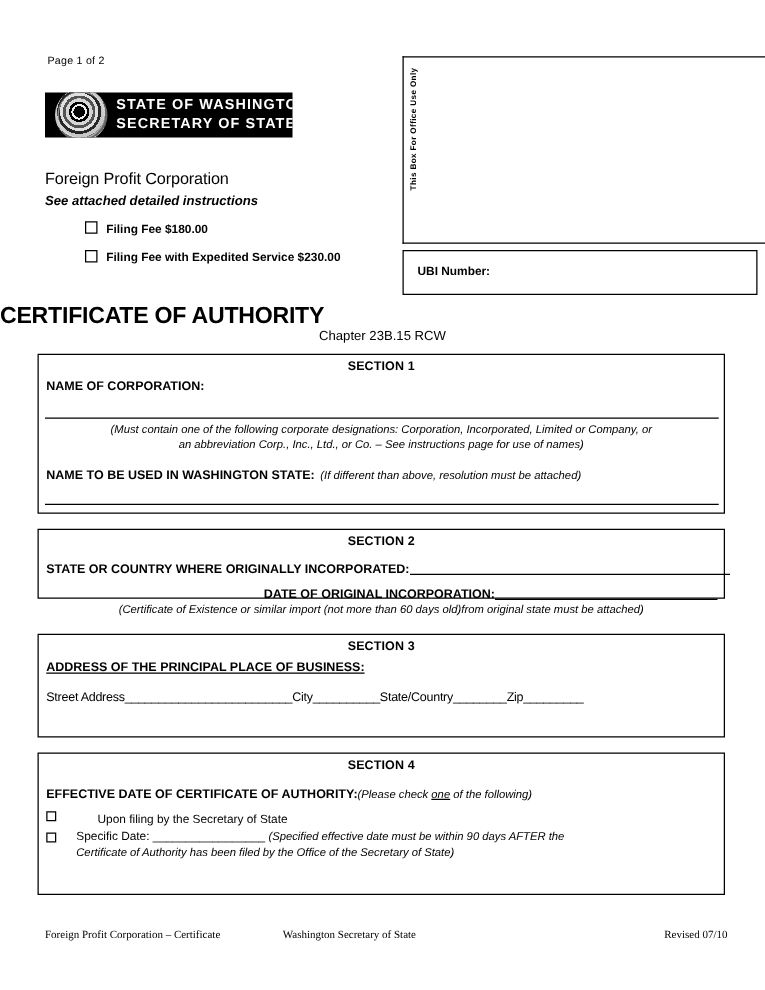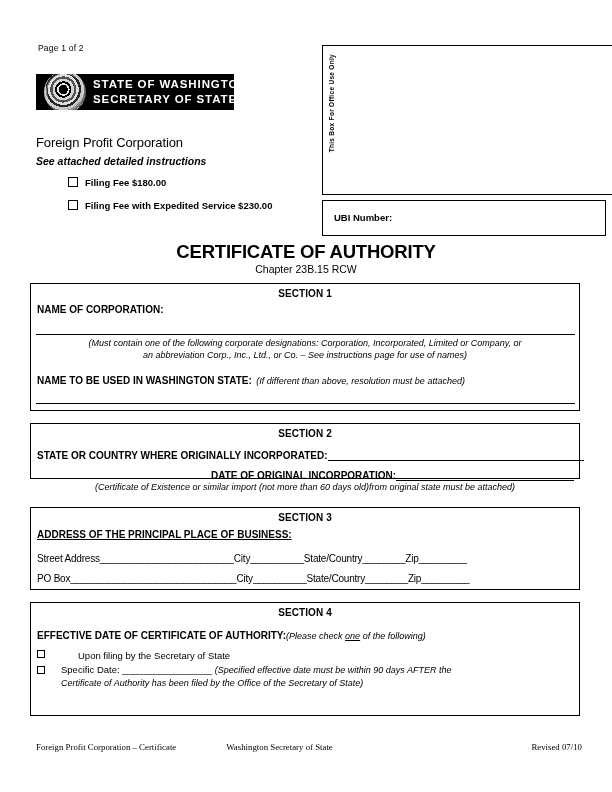--- a/index.html
+++ b/index.html
@@ -143,21 +143,21 @@
     font-size: 9.5px;
     font-weight: bold;
   }
 
   
   .cert-title {
     position: absolute;
     left: 0;
     right: 0;
     top: 241px;
-    text-align: center;
+    text-align: left;
     font-size: 18.5px;
     font-weight: bold;
     letter-spacing: -.2px;
   }
   .cert-chapter {
     position: absolute;
     left: 0;
     right: 0;
     top: 263px;
     text-align: center;
@@ -327,21 +327,20 @@
     <div class="row2">
       <span class="lbl">DATE OF ORIGINAL INCORPORATION:</span><span class="fill" style="width:178px;"></span>
     </div>
     <div class="note ital ctr">(Certificate of Existence or similar import (not more than 60 days old)from original state must be attached)</div>
   </div>
 
   <div class="section" id="section3">
     <div class="sec-head">SECTION 3</div>
     <div class="lbl addr-lbl">ADDRESS OF THE PRINCIPAL PLACE OF BUSINESS:</div>
     <div class="ul-text ar1">Street Address_________________________City__________State/Country________Zip_________</div>
-    <div class="ul-text ar2">PO Box_______________________________City__________State/Country________Zip_________</div>
   </div>
 
   <div class="section" id="section4">
     <div class="sec-head">SECTION 4</div>
     <div class="eff-lbl">
       <span class="lbl">EFFECTIVE DATE OF CERTIFICATE OF AUTHORITY:</span><span class="ital">(Please check </span><span class="ital u1">one</span><span class="ital"> of the following)</span>
     </div>
     <div class="opt1 opt-wrap">
       <span class="sq"></span><span class="opt-text">Upon filing by the Secretary of State</span>
     </div>

